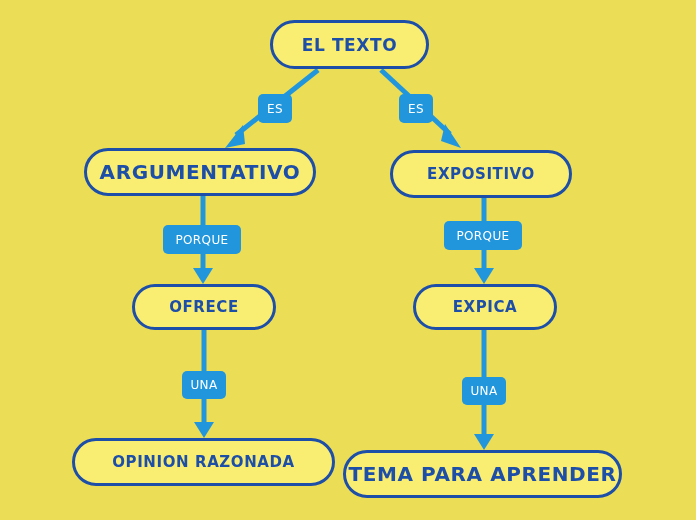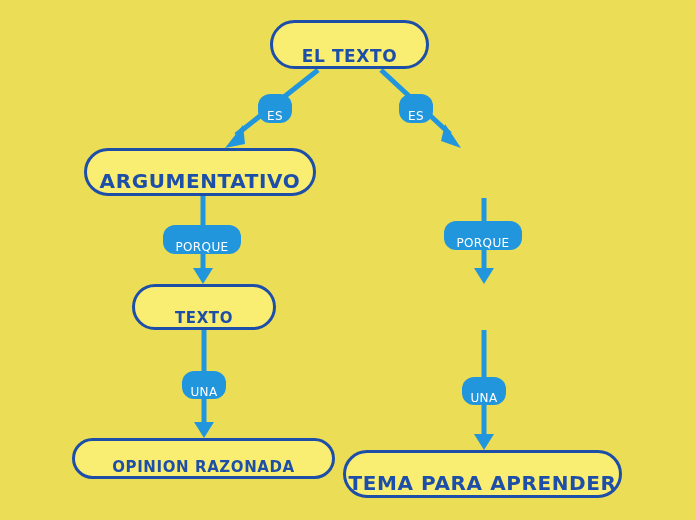--- a/index.html
+++ b/index.html
@@ -25,35 +25,35 @@
     width: 696px;
     height: 520px;
   }
   .node {
     position: absolute;
     box-sizing: border-box;
     background: #faee72;
     border: 3px solid #1d4ea8;
     border-radius: 999px;
     display: flex;
-    align-items: flex-end;
+    align-items: center;
     justify-content: center;
     color: #1d4ea8;
     font-weight: bold;
     letter-spacing: 0.6px;
     white-space: nowrap;
   }
   .edge-label {
     position: absolute;
     box-sizing: border-box;
     background: #2196dd;
-    border-radius: 12px;
+    border-radius: 5px;
     color: #ffffff;
     display: flex;
-    align-items: flex-end;
+    align-items: center;
     justify-content: center;
     font-weight: normal;
     letter-spacing: 0.4px;
     white-space: nowrap;
   }
 </style>
 </head>
 <body style="background: rgb(236, 221, 87);">
 
 <div id="canvas">
@@ -78,24 +78,30 @@
     <line x1="484" y1="330" x2="484" y2="436" stroke="#2196dd" stroke-width="5"></line>
     <polygon points="474,434 494,434 484,450" fill="#2196dd"></polygon>
   </svg>
 
   <div class="node" style="left: 270px; top: 20px; width: 159px; height: 49px; font-size: 17px; background: rgb(250, 238, 114); border-color: rgb(29, 78, 168); color: rgb(29, 78, 168);">
     <span>EL TEXTO</span>
   </div>
   <div class="node" style="left: 84px; top: 148px; width: 232px; height: 48px; font-size: 20px; background: rgb(250, 238, 114); border-color: rgb(29, 78, 168); color: rgb(29, 78, 168);">
     <span>ARGUMENTATIVO</span>
   </div>
+  <div class="node" style="left: 390px; top: 150px; width: 182px; height: 48px; font-size: 15px; background: rgb(250, 238, 114); border-color: rgb(29, 78, 168); color: rgb(29, 78, 168);">
+    <span>EXPOSITIVO</span>
+  </div>
   <div class="node" style="left: 132px; top: 284px; width: 144px; height: 46px; font-size: 15px; background: rgb(250, 238, 114); border-color: rgb(29, 78, 168); color: rgb(29, 78, 168);">
-    <span>TEXTO</span>
+    <span>OFRECE</span>
   </div>
-  <div class="node" style="left: 72px; top: 438px; width: 263px; height: 41px; font-size: 15px; background: rgb(250, 238, 114); border-color: rgb(29, 78, 168); color: rgb(29, 78, 168);">
+  <div class="node" style="left: 413px; top: 284px; width: 144px; height: 46px; font-size: 15px; background: rgb(250, 238, 114); border-color: rgb(29, 78, 168); color: rgb(29, 78, 168);">
+    <span>EXPICA</span>
+  </div>
+  <div class="node" style="left: 72px; top: 438px; width: 263px; height: 48px; font-size: 15px; background: rgb(250, 238, 114); border-color: rgb(29, 78, 168); color: rgb(29, 78, 168);">
     <span>OPINION RAZONADA</span>
   </div>
   <div class="node" style="left: 343px; top: 450px; width: 279px; height: 48px; font-size: 20px; background: rgb(250, 238, 114); border-color: rgb(29, 78, 168); color: rgb(29, 78, 168);">
     <span>TEMA PARA APRENDER</span>
   </div>
 
   <div class="edge-label" style="left: 258px; top: 94px; width: 34px; height: 29px; font-size: 12px; background: rgb(33, 150, 221); color: rgb(255, 255, 255);">
     <span>ES</span>
   </div>
   <div class="edge-label" style="left: 399px; top: 94px; width: 34px; height: 29px; font-size: 12px; background: rgb(33, 150, 221); color: rgb(255, 255, 255);">

